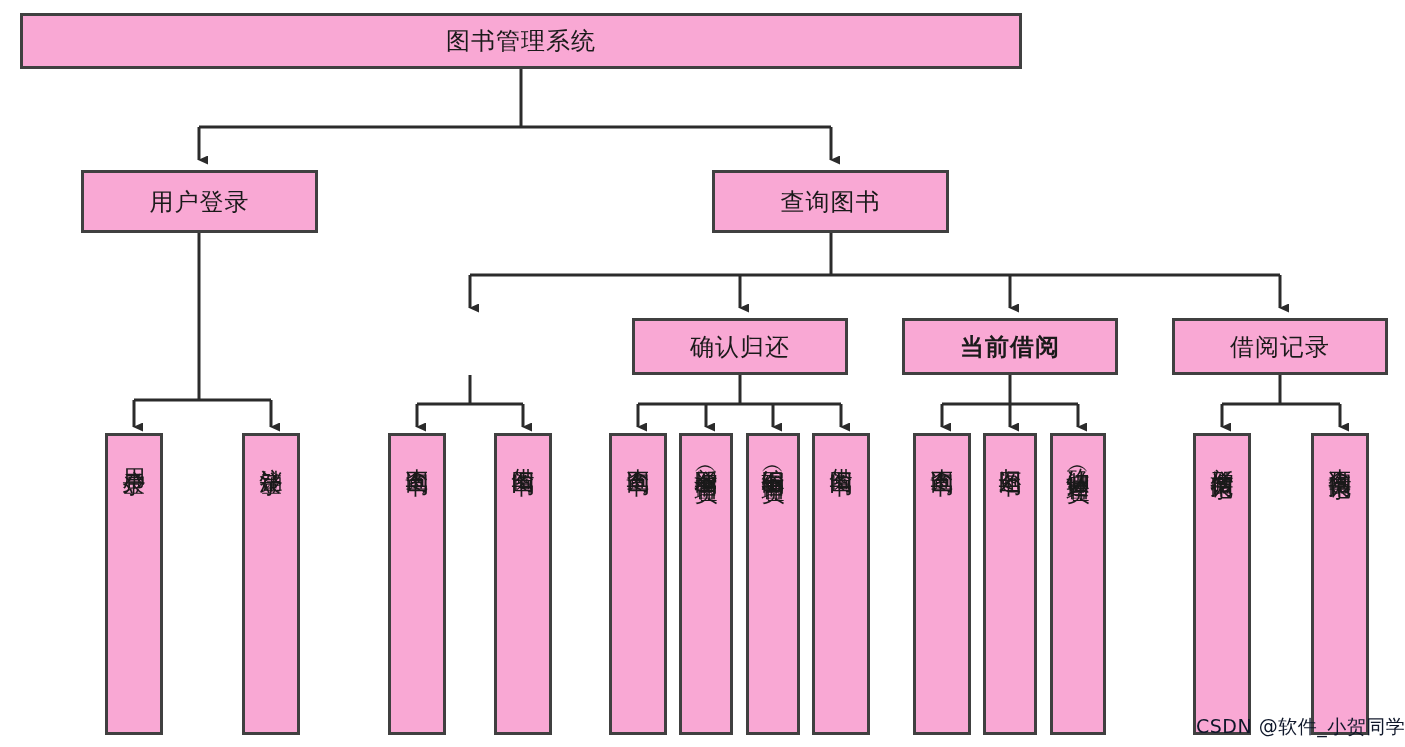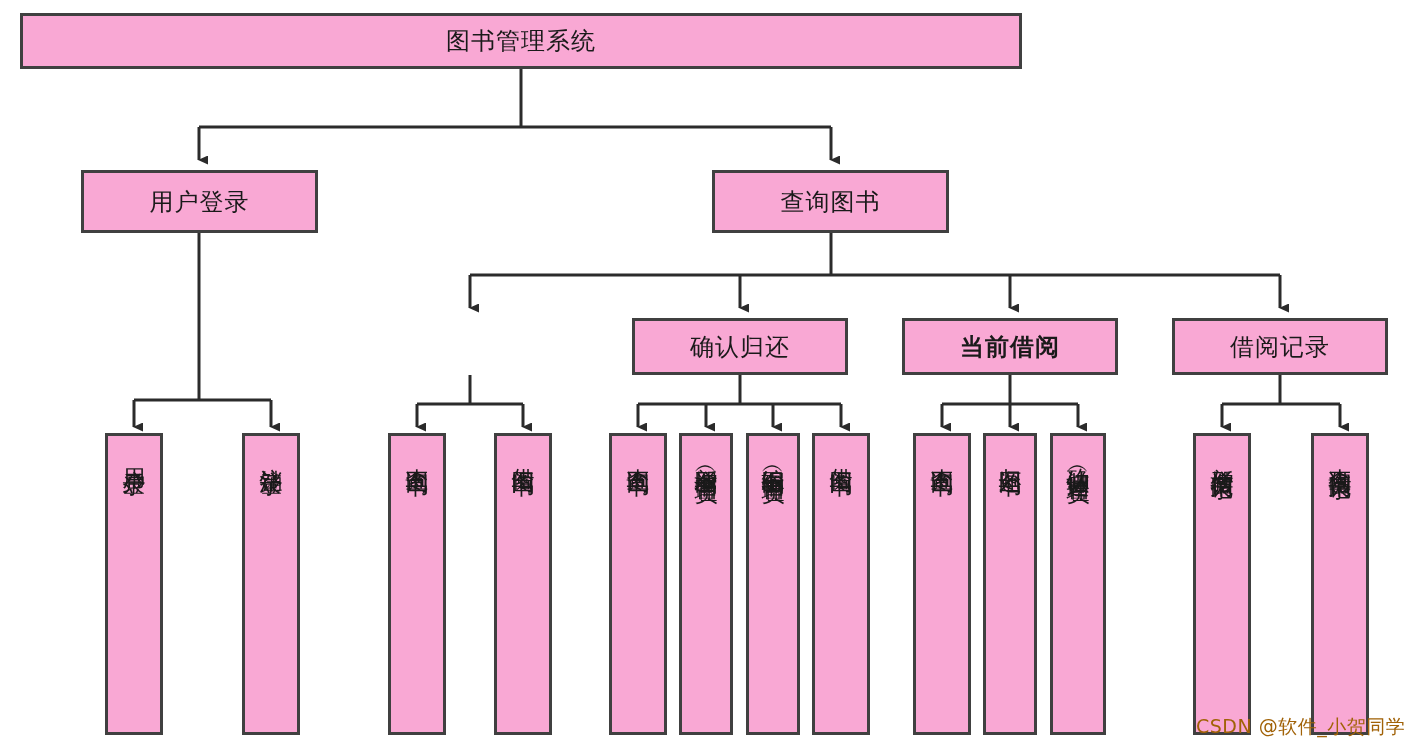--- a/index.html
+++ b/index.html
@@ -56,21 +56,21 @@
     letter-spacing: 2px;
     white-space: normal;
     max-height: 268px;
   }
   .node.leaf.tall-text .node-label {
     max-height: 286px;
   }
   .watermark {
     position: absolute;
     font-size: 19px;
-    color: #a16207;
+    color: #0f172a;
     letter-spacing: 0.5px;
     white-space: nowrap;
     user-select: none;
   }
 </style>
 </head>
 <body>
 
 <div id="canvas">
 

